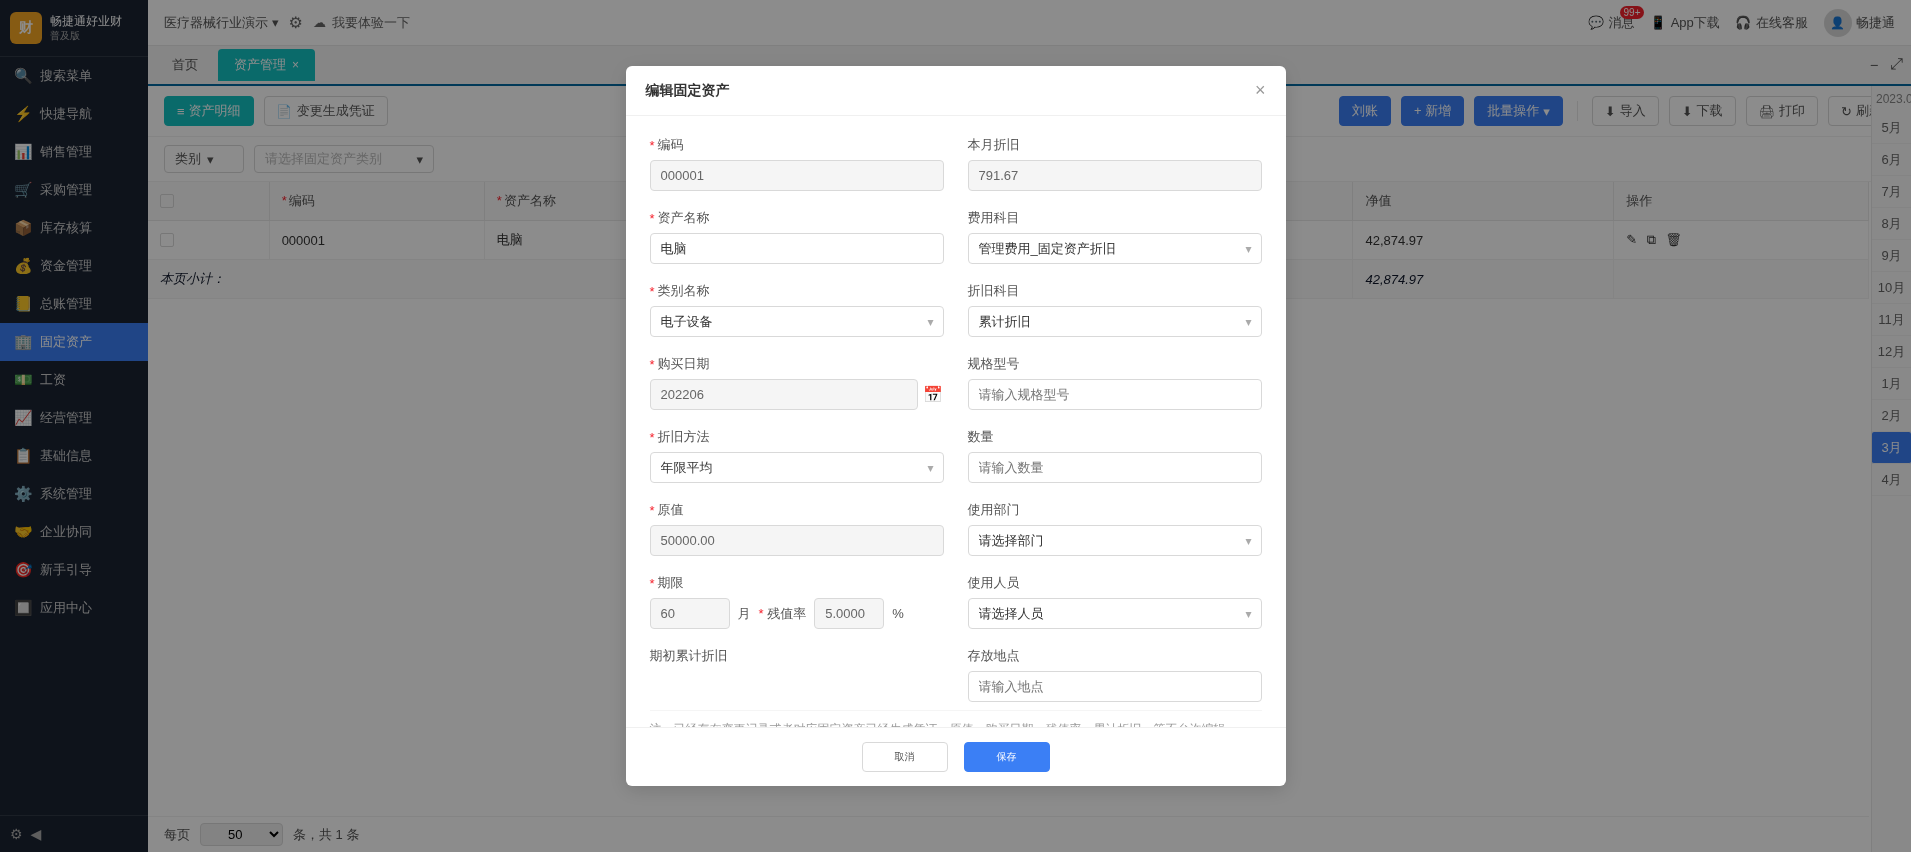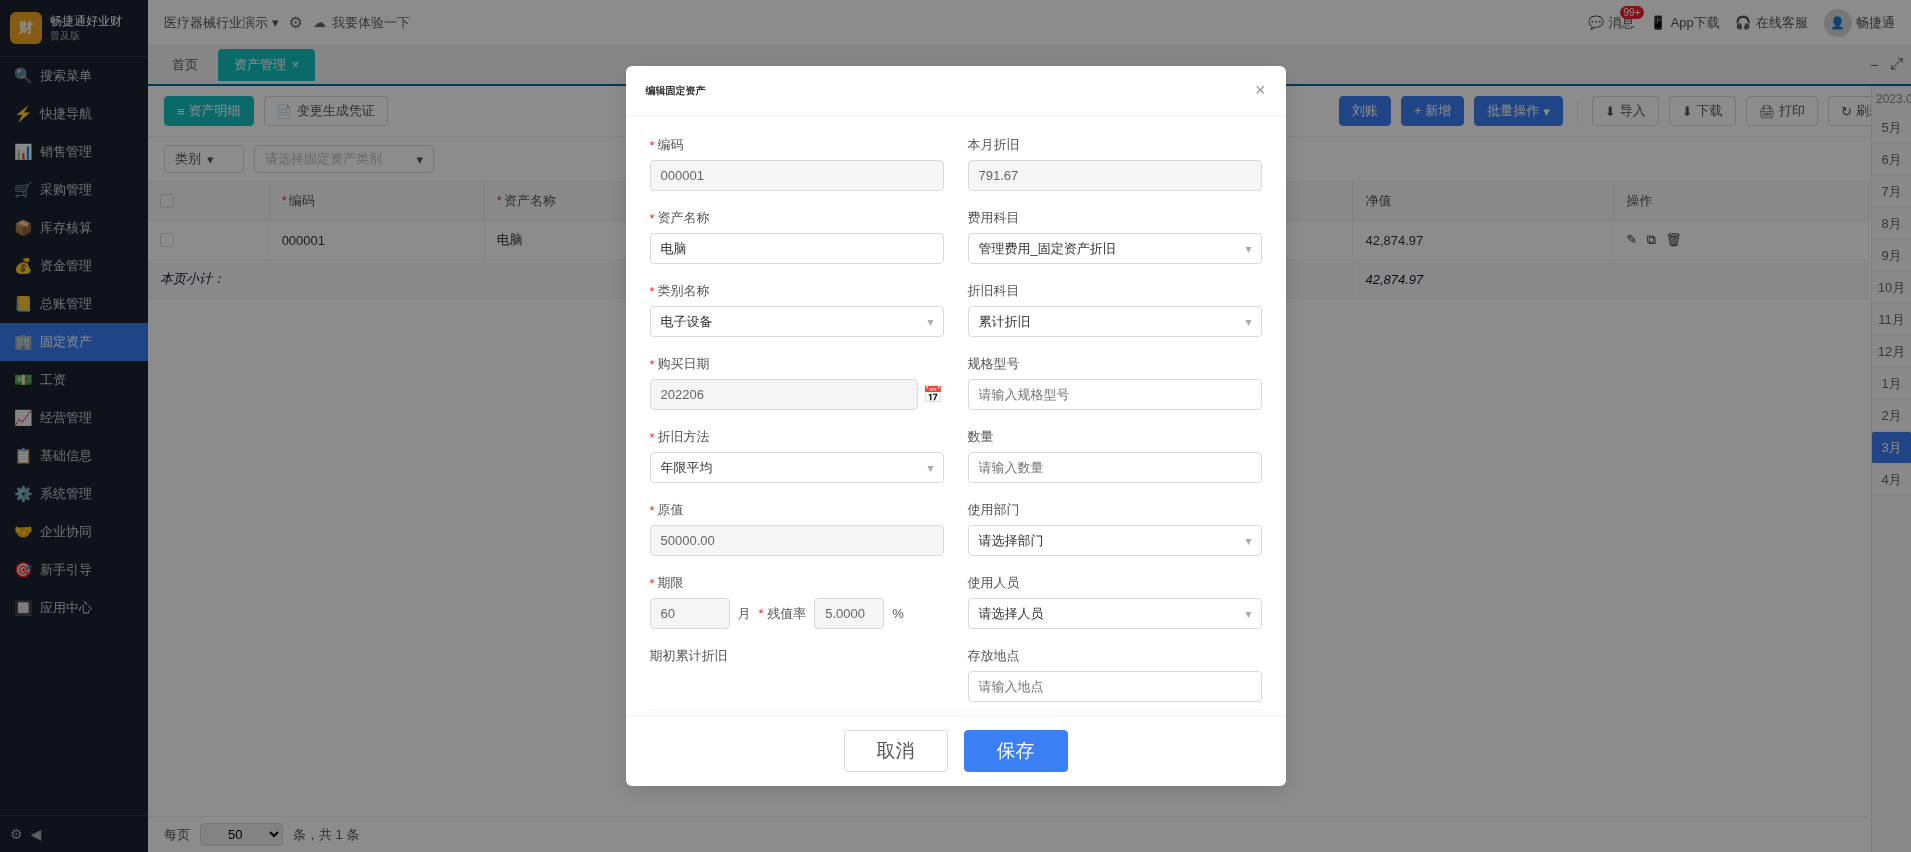--- a/index.html
+++ b/index.html
@@ -76,38 +76,38 @@
     .month-header { font-size: 12px; color: #888; padding: 6px 4px; text-align: center; }
 
     
     .bottom-bar { display: flex; align-items: center; padding: 6px 16px; gap: 10px; border-top: 1px solid #f0f0f0; background: #fff; font-size: 13px; color: #555; }
     .page-select { border: 1px solid #d9d9d9; border-radius: 4px; padding: 2px 23px; font-size: 13px; }
 
     
     .modal-overlay { position: fixed; top: 0; left: 0; width: 100%; height: 100%; background: rgba(0,0,0,0.45); z-index: 100; display: flex; align-items: center; justify-content: center; }
     .modal { background: #fff; border-radius: 6px; width: 660px; max-height: 720px; box-shadow: 0 4px 20px rgba(0,0,0,0.15); display: flex; flex-direction: column; }
     .modal-header { display: flex; align-items: center; justify-content: space-between; padding: 14px 20px; border-bottom: 1px solid #f0f0f0; }
-    .modal-title { font-size: 10px; font-weight: 600; color: #333; }
+    .modal-title { font-size: 14px; font-weight: 600; color: #333; }
     .modal-close { cursor: pointer; color: #999; font-size: 18px; }
     .modal-body { padding: 20px 24px; flex: 1; overflow-y: auto; }
     .form-grid { display: grid; grid-template-columns: 1fr 1fr; gap: 18px 24px; }
     .form-item { display: flex; flex-direction: column; gap: 6px; }
     .form-label { font-size: 13px; color: #555; display: flex; align-items: center; gap: 3px; }
     .form-required { color: #f5222d; }
     .form-input { border: 1px solid #d9d9d9; border-radius: 4px; padding: 7px 10px; font-size: 13px; color: #333; outline: none; width: 100%; }
     .form-input.readonly { background: #f5f5f5; color: #666; }
     .form-select-wrap { position: relative; }
     .form-select-wrap select { width: 100%; appearance: none; border: 1px solid #d9d9d9; border-radius: 4px; padding: 7px 30px 7px 10px; font-size: 13px; color: #333; background: #fff; outline: none; cursor: pointer; }
     .form-select-arrow { position: absolute; right: 10px; top: 50%; transform: translateY(-50%); color: #aaa; pointer-events: none; font-size: 12px; }
     .form-row { display: flex; align-items: center; gap: 8px; }
     .form-input-sm { width: 80px; }
     .form-unit { font-size: 13px; color: #555; }
     .form-note { font-size: 12px; color: #999; padding: 10px 0; border-top: 1px solid #f5f5f5; margin-top: 8px; }
     .modal-footer { display: flex; justify-content: center; gap: 16px; padding: 14px 24px; border-top: 1px solid #f0f0f0; }
-    .btn { padding: 7px 32px; border-radius: 4px; font-size: 19px; cursor: pointer; border: 1px solid; }
+    .btn { padding: 7px 32px; border-radius: 4px; font-size: 10px; cursor: pointer; border: 1px solid; }
     .btn-cancel { background: #fff; border-color: #d9d9d9; color: #555; }
     .btn-primary { background: #3b7ff5; border-color: #3b7ff5; color: #fff; }
 
     
     .checkbox { width: 14px; height: 14px; border: 1px solid #d9d9d9; border-radius: 2px; cursor: pointer; }
   </style>
 </head>
 <body>
 
 <div class="app-container">

